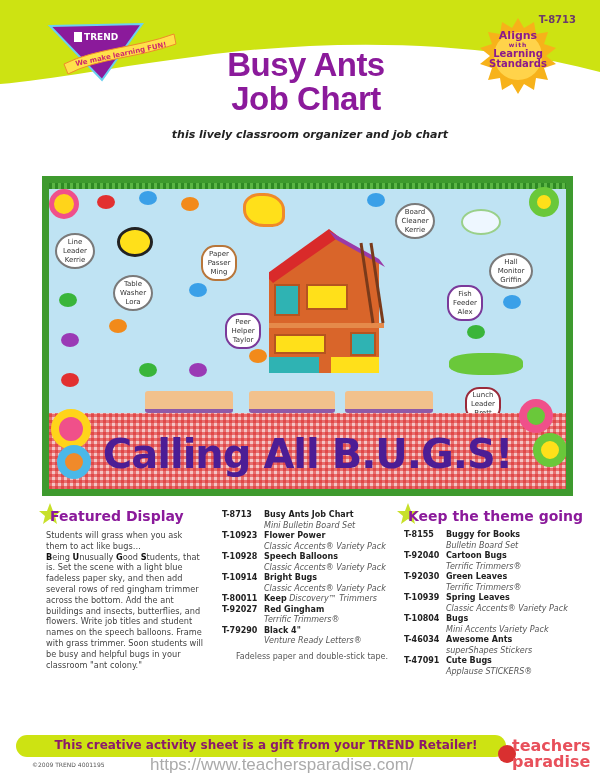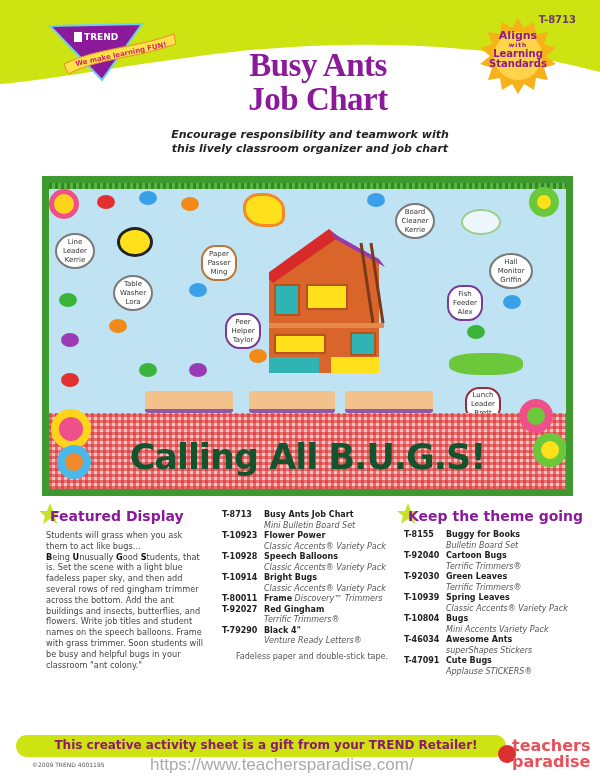--- a/index.html
+++ b/index.html
@@ -9,37 +9,37 @@
   
   .header-bg { position: absolute; left: 0; top: 0; width: 600px; height: 110px; }
   .logo { position: absolute; left: 46px; top: 18px; width: 140px; height: 66px; }
   .sku { position: absolute; right: 24px; top: 14px; font-size: 10px; font-weight: bold; color: #6b3a6b; }
   .badge { position: absolute; left: 478px; top: 16px; width: 80px; height: 80px; }
   .badge-text { position: absolute; left: 478px; top: 30px; width: 80px; text-align: center; color: #8b1a8b; font-weight: bold; line-height: 1; }
   .badge-text .b1 { font-size: 11px; display:block; }
   .badge-text .b2 { font-size: 6px; display:block; letter-spacing: 1px; margin: 1px 0; }
   .badge-text .b3 { font-size: 10px; display:block; }
 
-  .title { position: absolute; left: 158px; top: 48px; width: 320px; text-align: center;
-           font-family: Liberation Serif, serif; font-weight: bold; color: #8b1a9b;
+  .title { position: absolute; left: 146px; top: 48px; width: 320px; text-align: center;
+           font-family: Liberation Sans, sans-serif; font-weight: bold; color: #8b1a9b;
            font-size: 33px; line-height: 34px; letter-spacing: -0.5px; }
   .subtitle { position: absolute; left: 150px; top: 128px; width: 320px; text-align: center;
               font-style: italic; font-weight: bold; font-size: 11px; line-height: 14px; color: #222; }
 
   
   .board { position: absolute; left: 42px; top: 176px; width: 531px; height: 320px;
            background: #bfe3f3; border: 7px solid #3e9a2e; overflow: hidden; }
   .board .grass-top { position:absolute; left:0; top:0; width:100%; height:6px; background: repeating-linear-gradient(90deg,#2f8a24 0 3px,#5ab544 3px 6px); }
   .gingham { position: absolute; left: 0; bottom: 0; width: 100%; height: 76px;
              background-color: #f4c4c4;
              background-image:
                repeating-linear-gradient(0deg, rgba(220,40,40,0.55) 0 3px, transparent 3px 6px),
                repeating-linear-gradient(90deg, rgba(220,40,40,0.55) 0 3px, transparent 3px 6px); }
   .banner { position: absolute; left: 0; bottom: 12px; width: 100%; text-align: center;
-            font-family: "DejaVu Sans", sans-serif; font-weight: bold; font-size: 35px; color: #14532d; letter-spacing: -1px; }
+            font-family: "DejaVu Sans", sans-serif; font-weight: bold; font-size: 40px; color: #4c1d95; letter-spacing: -1px; }
   .house { position: absolute; left: 220px; top: 40px; width: 130px; height: 150px; }
   .balloon { position: absolute; background: #fff; border: 2px solid #7a7a7a; border-radius: 50%;
              font-family: "DejaVu Sans", sans-serif; font-size: 7px; line-height: 9px; text-align: center;
              color: #333; display: flex; align-items: center; justify-content: center; }
   .ant { position: absolute; width: 18px; height: 14px; border-radius: 50%; }
   .flower { position: absolute; border-radius: 50%; }
   .planter { position: absolute; height: 22px; background: #f2c18c; border-bottom: 4px solid #8e5aa8; border-radius: 3px; }
 
   
   .col { position: absolute; top: 508px; }
@@ -94,21 +94,20 @@
   <span class="b2">with</span>
   <span class="b3">Learning</span>
   <span class="b3">Standards</span>
 </div>
 
 <div class="title">
   <div>Busy Ants</div>
   <div>Job Chart</div>
 </div>
 <div class="subtitle">
-  <div>Encourage responsibility and teamwork with</div>
   <div>this lively classroom organizer and job chart</div>
 </div>
 
 <div class="board">
   <div class="grass-top"></div>
 
   <svg class="house" viewBox="0 0 130 150">
     <polygon points="0,50 60,8 110,40 110,150 0,150" fill="#d9652a"></polygon>
     <polygon points="-4,52 60,6 70,14 4,60" fill="#d92a2a"></polygon>
     <polygon points="60,8 110,36 116,44 66,16" fill="#9a3aa8"></polygon>
@@ -195,21 +194,21 @@
     <div class="item">
         <span class="code">T-10928</span>
         <span><span class="name">Speech Balloons</span><br><span class="desc">Classic Accents® Variety Pack</span></span>
       </div>
     <div class="item">
         <span class="code">T-10914</span>
         <span><span class="name">Bright Bugs</span><br><span class="desc">Classic Accents® Variety Pack</span></span>
       </div>
     <div class="item">
         <span class="code">T-80011</span>
-        <span><span class="name">Frame</span> <span class="desc">Discovery™ Trimmers</span></span>
+        <span><span class="name">Keep</span> <span class="desc">Discovery™ Trimmers</span></span>
       </div>
     <div class="item">
         <span class="code">T-92027</span>
         <span><span class="name">Red Gingham</span><br><span class="desc">Terrific Trimmers®</span></span>
       </div>
     <div class="item">
         <span class="code">T-79290</span>
         <span><span class="name">Black 4"</span><br><span class="desc">Venture Ready Letters®</span></span>
       </div>
   </div>

